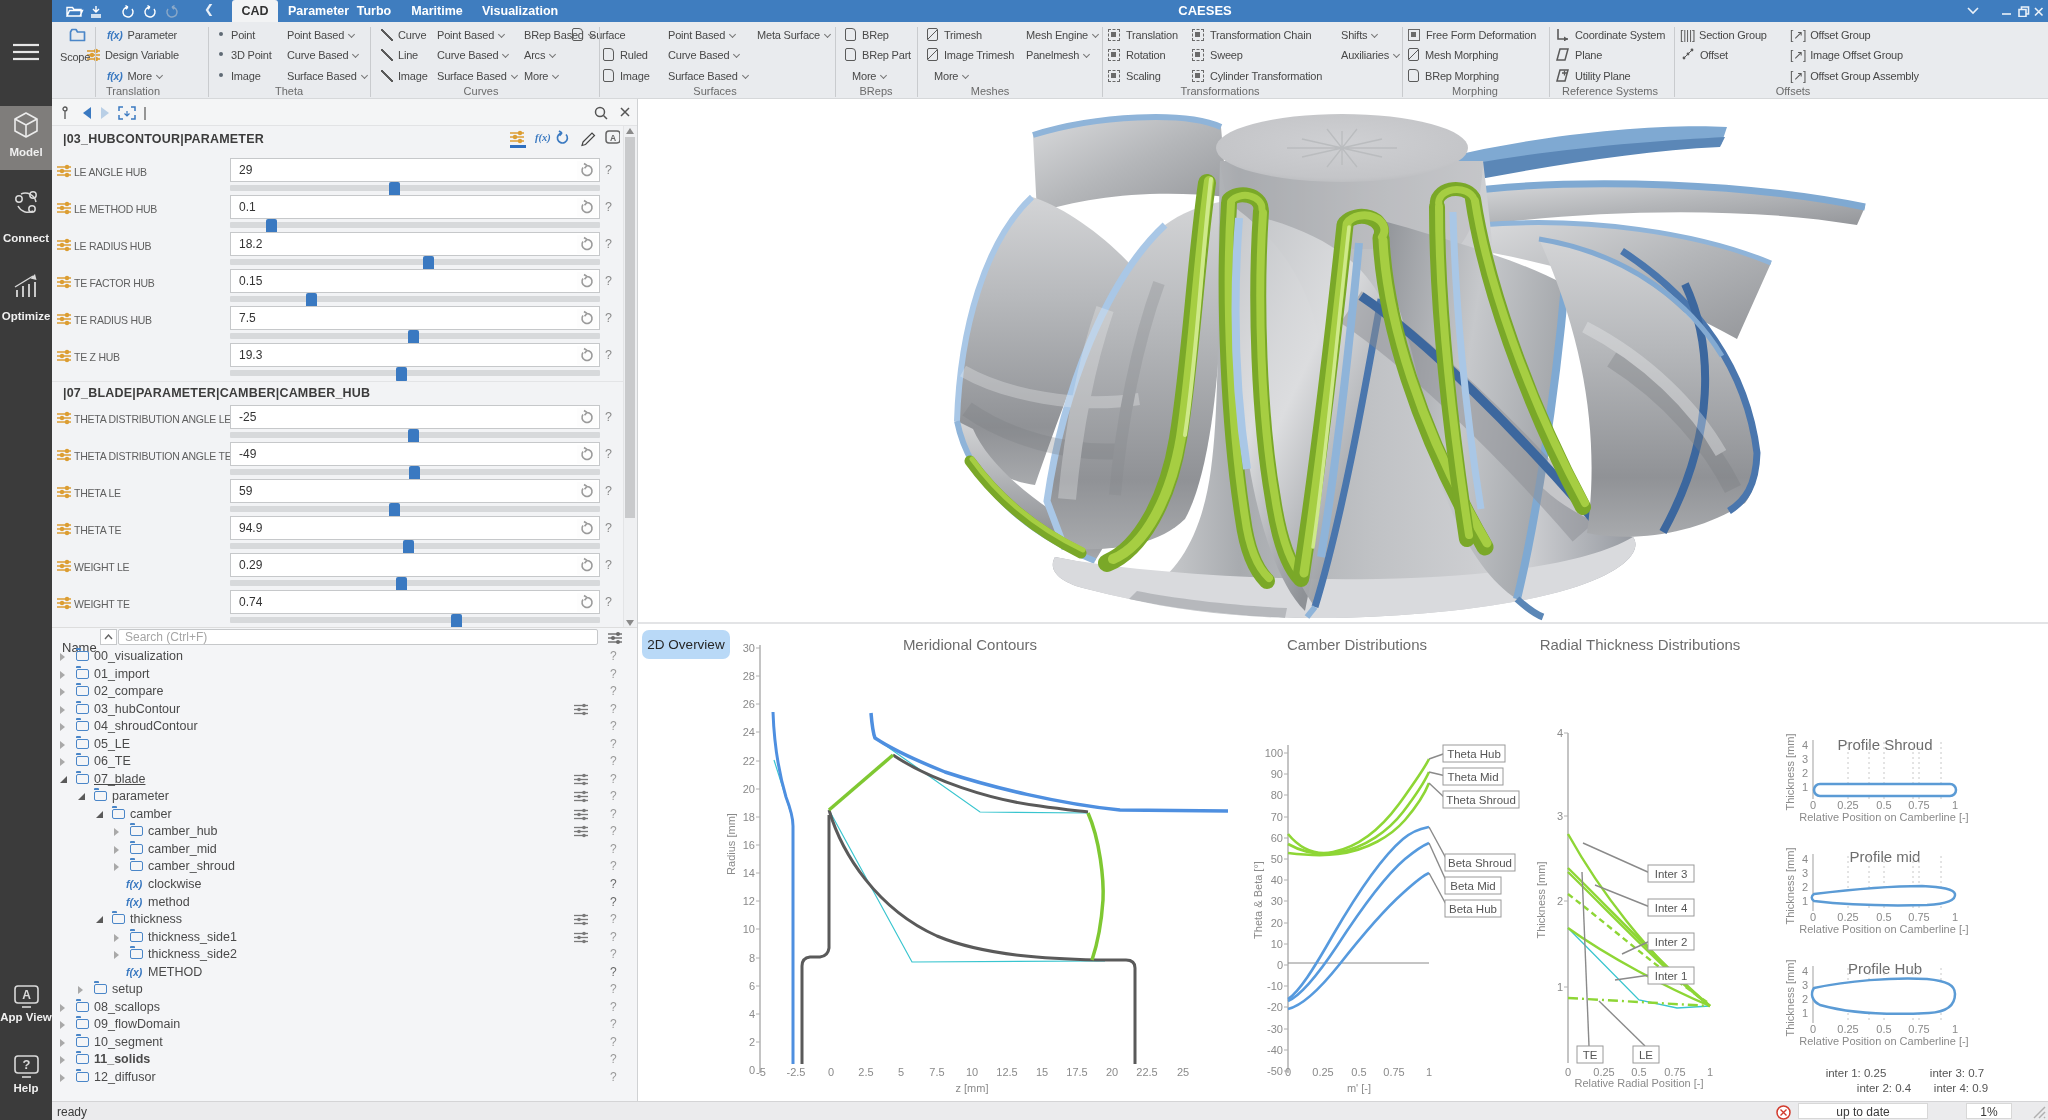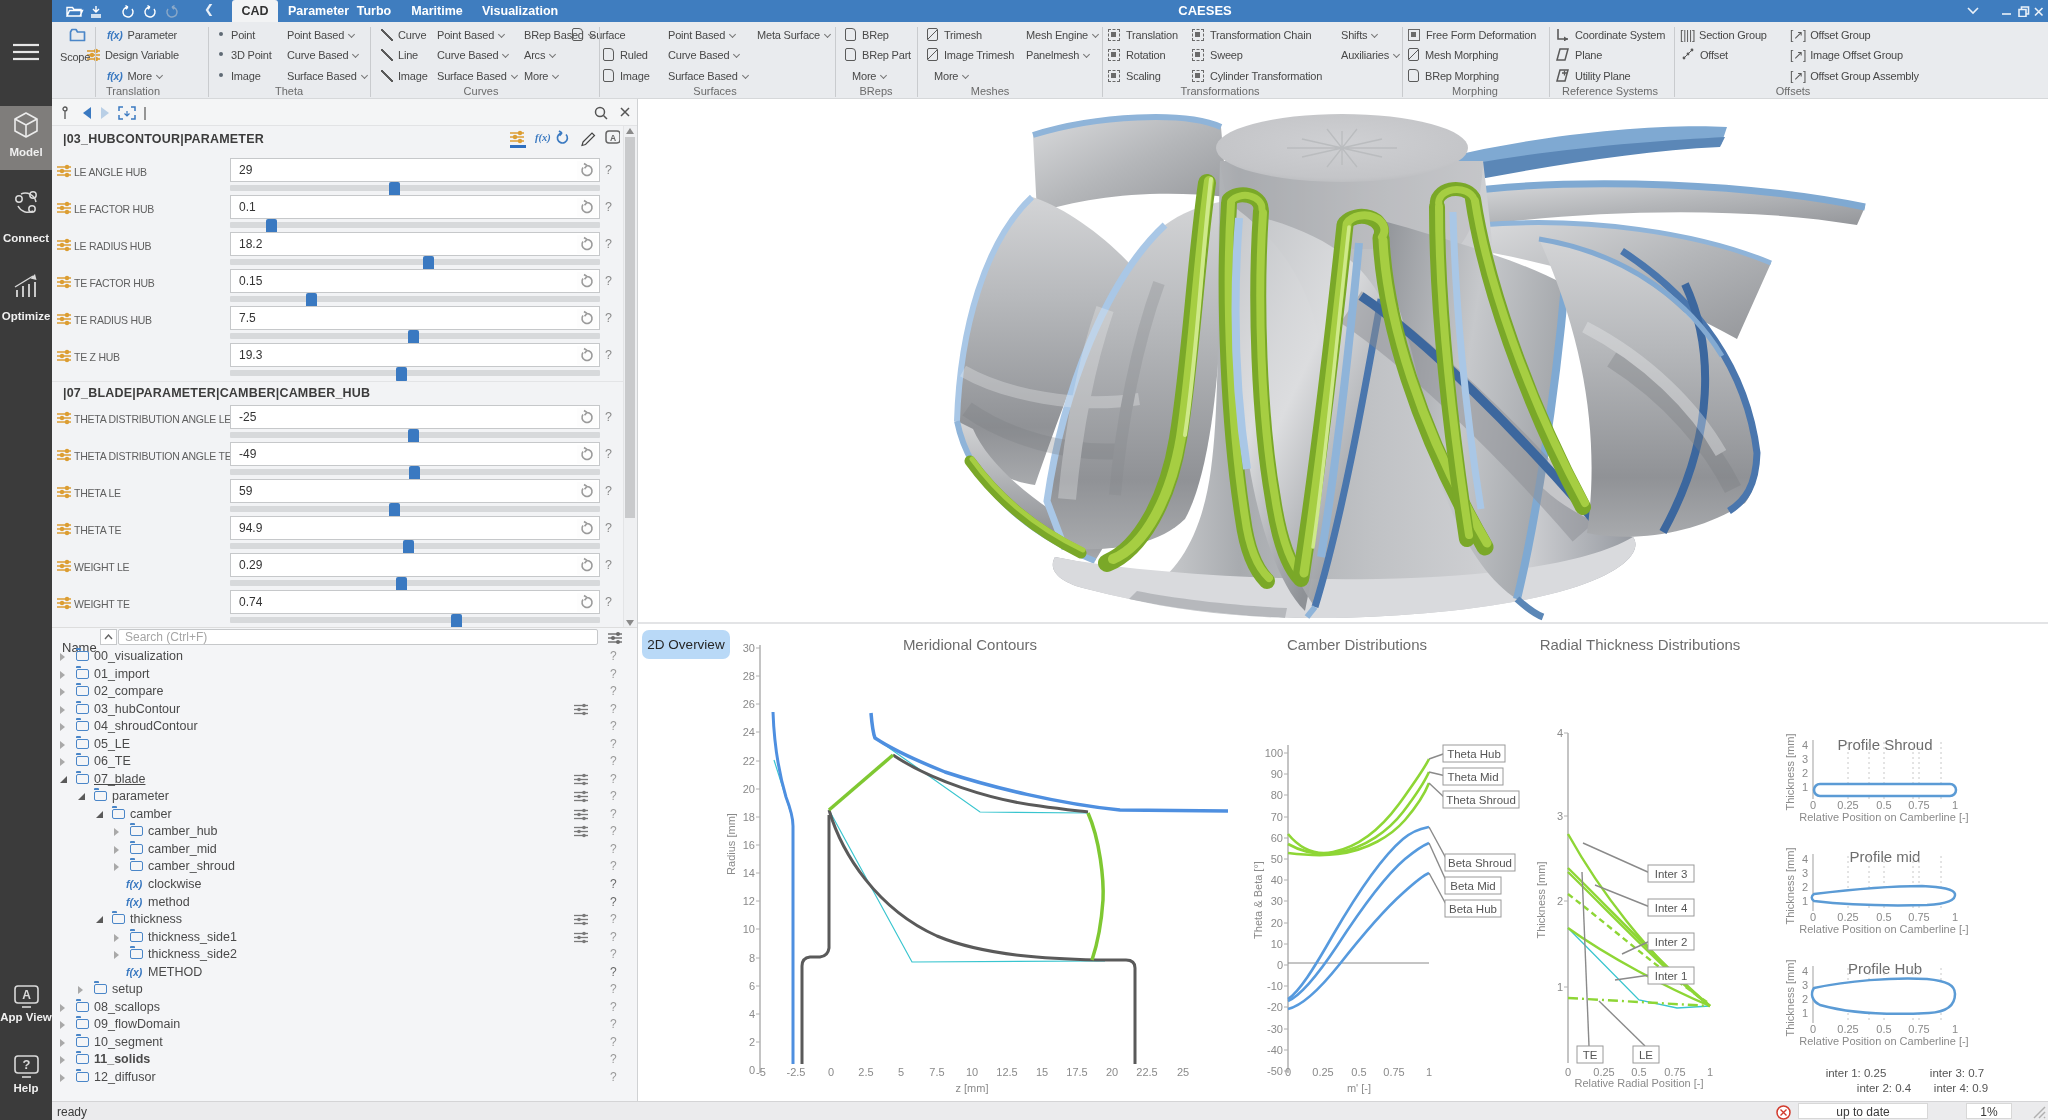--- a/index.html
+++ b/index.html
@@ -291,21 +291,21 @@
           <line x1="0" y1="3" x2="14" y2="3"></line>
           <line x1="0" y1="7" x2="14" y2="7"></line>
           <line x1="0" y1="11" x2="14" y2="11"></line>
         </g>
         <g fill="#dc9e33">
           <circle cx="10" cy="3" r="2.2"></circle>
           <circle cx="5" cy="7" r="2.2"></circle>
           <circle cx="10" cy="11" r="2.2"></circle>
         </g>
       </svg>
-      <div class="plab">LE FACTOR HUB</div>
+      <div class="plab">LE METHOD HUB</div>
       <div class="pinput">0.1<svg class="abs" style="left:346px;top:2px" width="20" height="19">
           <rect x="0" y="0" width="20" height="19" fill="#fdfdfd"></rect>
           <path d="M10 4.5 a5 5 0 1 1 -4 2 M10 4.5 l-3-2 M10 4.5 l-2.5 2.8" stroke="#9a9a9a" stroke-width="1.6" fill="none"></path>
         </svg></div>
       <div class="ptrack"></div>
       <div class="phandle" style="left:214px"></div>
       <div class="pq">?</div>
     </div>
 <div class="prow" style="top:133px">
       <svg class="abs" style="left:5px;top:6px" width="14" height="14">

